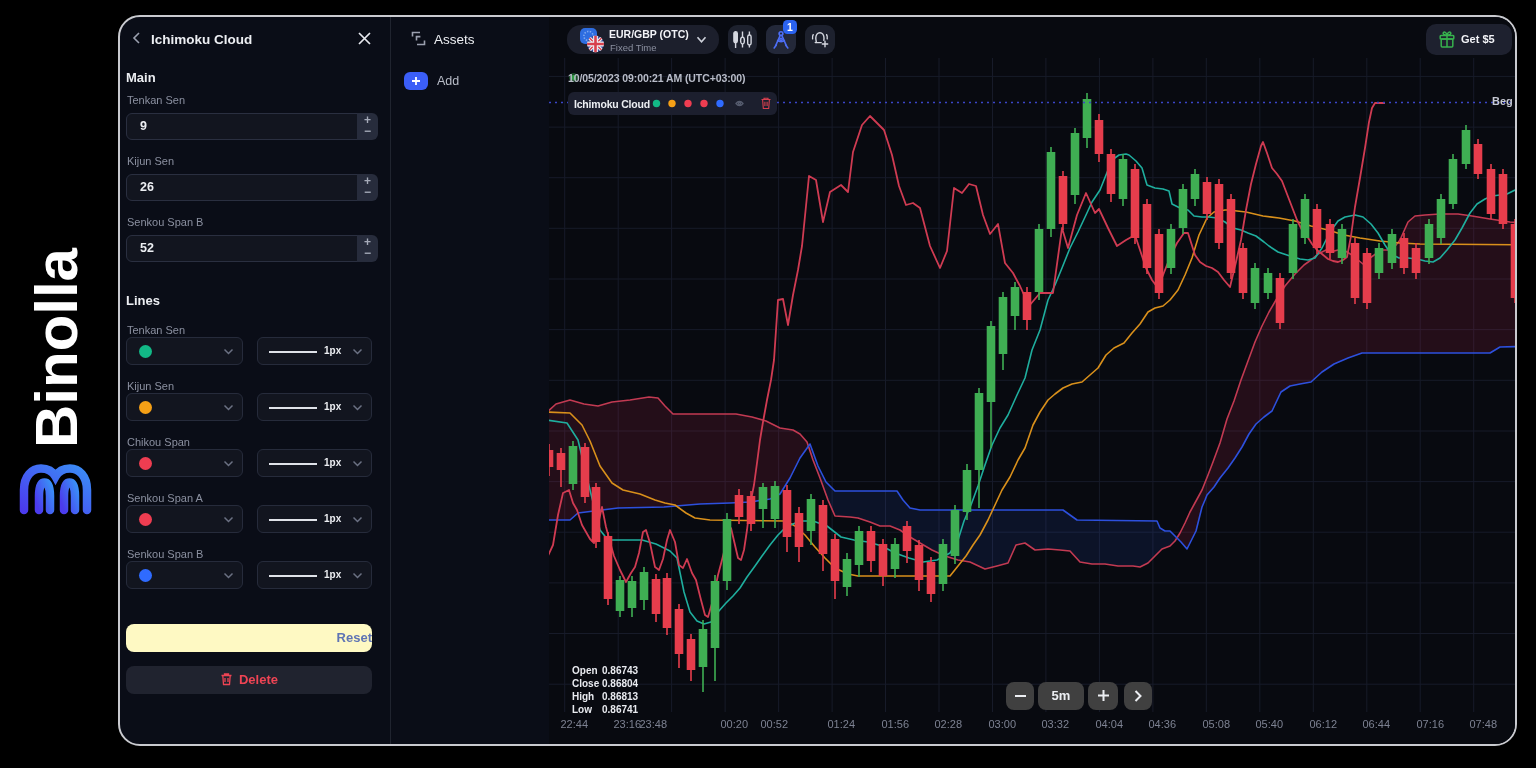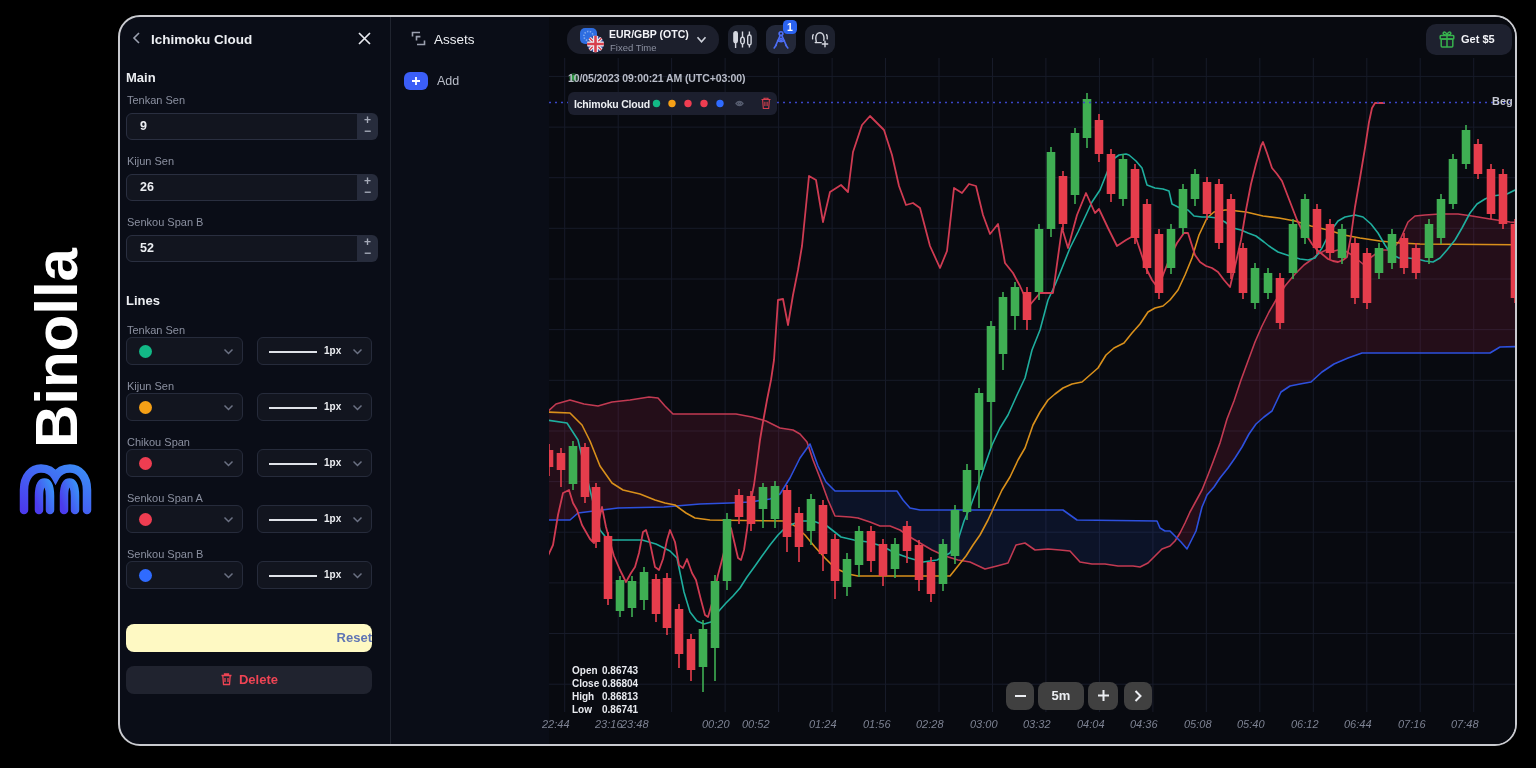--- a/index.html
+++ b/index.html
@@ -16,22 +16,22 @@
 .input { position:absolute; left:6px; width:244px; height:27px; background:#12151f;
   border:1px solid #2a2f40; border-radius:6px; color:#eceef2; font-size:12.5px;
   font-weight:bold; line-height:25px; padding-left:13px; }
 .spin { position:absolute; left:230px; top:-1px; width:21px; height:27px; background:#272c3c;
   border-radius:0 6px 6px 0; color:#a6abb9; font-size:12px; text-align:center; font-weight:bold; }
 .spin .p { position:absolute; top:1px; left:0; width:21px; height:13px; line-height:13px; }
 .spin .m { position:absolute; bottom:1px; left:0; width:21px; height:13px; line-height:11px; }
 .dd { position:absolute; height:28px; background:#12151f; border:1px solid #262b3b; border-radius:6px; }
 .chev { position:absolute; }
 .hbtn { position:absolute; top:8px; width:29px; height:29px; border-radius:9px; background:#1d212e; }
-.tl { position:absolute; top:701px; width:46px; margin-left:-23px; text-align:left;
-  color:#7d8292; font-size:11px;font-style:italic; }
+.tl { position:absolute; top:701px; width:46px; margin-left:-23px; text-align:right;
+  color:#7d8292; font-size:11px; }
 .ohlc { position:absolute; left:436px; color:#e8eaef; font-size:10px; font-weight:bold;margin-left:16px; }
 .ohlc span { display:inline-block; width:30px; }
 .tfb { position:absolute; top:665px; height:28px; background:#404040; border-radius:8px;
   color:#eceef2; text-align:center; }
 </style>
 </head>
 <body>
 
 <div id="logo-text">Binolla</div>
 <svg class="abs" style="left:18px;top:460px;" width="76" height="56" viewBox="0 0 76 56">

